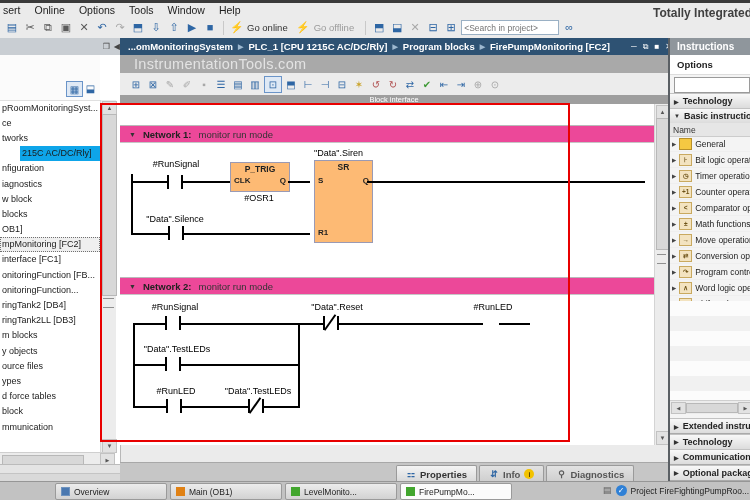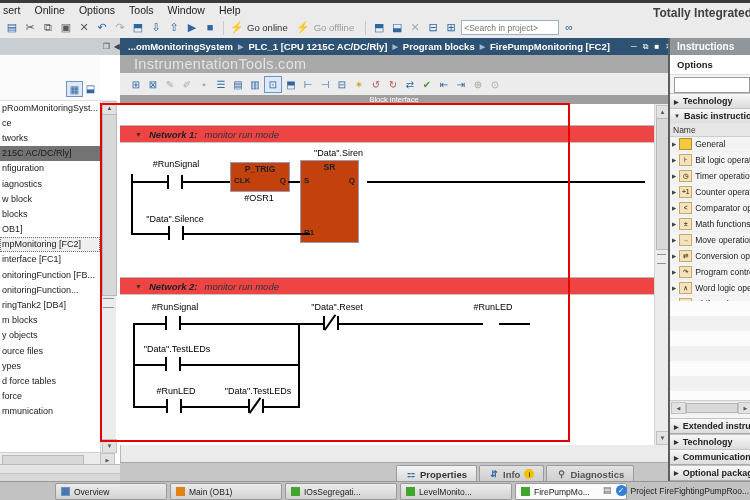--- a/index.html
+++ b/index.html
@@ -24,53 +24,53 @@
   .bc-sep{font-size:7px;color:#9db8cf;}
   #bcontrols{position:absolute;right:4px;top:0;height:17px;display:flex;align-items:center;gap:6px;font-size:8px;font-weight:normal;}
   #instrhdr{left:668px;top:38px;width:82px;height:17px;background:#8f969c;border-left:2px solid #5a5f64;color:#fff;font-weight:bold;font-size:10px;display:flex;align-items:center;padding-left:7px;}
   
   #sidebar{left:0;top:55px;width:120px;height:426px;background:#fff;border-right:1px solid #b8b8b8;overflow:hidden;}
   #sbtools{position:absolute;left:0;top:0;width:100px;height:45px;background:#fbfbfb;border-bottom:1px solid #e0e0e0;}
   .sbtool{position:absolute;width:15px;height:14px;display:flex;align-items:center;justify-content:center;font-size:10px;color:#2e66a4;}
   .sbtool.sel{border:1px solid #6a94c8;background:#dfe9f5;}
   #tree{position:absolute;left:0;top:45px;width:100px;height:352px;overflow:hidden;}
   .trow{height:15.2px;display:flex;align-items:center;padding-left:2px;font-size:9px;white-space:nowrap;color:#1a1a1a;}
-  .trow.highlight{background:#737373;}
+  .trow.highlight{background:#0ea5e9;margin-left:20px;}
   .trow.selected{outline:1px dotted #707070;outline-offset:-1px;background:#efefef;}
   .trow.clipped{color:#1a1a1a;}
   #sbvscroll{position:absolute;left:100px;top:45px;width:15px;height:352px;background:#ececec;border-left:1px solid #d8d8d8;}
   .scr-btn{position:absolute;left:1px;width:13px;height:12px;background:#e2e2e2;border:1px solid #c2c2c2;font-size:6px;color:#555;display:flex;align-items:center;justify-content:center;}
   .scr-thumb{position:absolute;left:1px;width:13px;background:#d8d8d8;border:1px solid #b8b8b8;}
   .scr-grip{position:absolute;left:2px;width:11px;height:8px;border-top:1px solid #909090;border-bottom:1px solid #909090;}
   #sbhscroll{position:absolute;left:0;top:397px;width:115px;height:12px;background:#ececec;border-top:1px solid #cfcfcf;}
   #sbstrip1{position:absolute;left:0;top:409px;width:120px;height:9px;background:#e4e4e4;border-top:1px solid #bbb;}
   #sbstrip2{position:absolute;left:0;top:418px;width:120px;height:8px;background:#d9d9d9;border-top:1px solid #c4c4c4;}
   
   #watermark{left:120px;top:55px;width:548px;height:18px;background:#a9a9a9;color:#e3e3e3;font-size:14.5px;display:flex;align-items:center;padding-left:14px;letter-spacing:.3px;}
   #edtoolbar{left:120px;top:73px;width:548px;height:22px;background:#ececec;border-bottom:1px solid #cacaca;display:flex;align-items:center;gap:1px;padding-left:8px;}
   .eic{display:inline-flex;width:16px;height:15px;align-items:center;justify-content:center;font-size:10px;}
   .sel-box{border:1px solid #6a94c8;background:#dfe9f5;}
   #blockiface{left:120px;top:95px;width:548px;height:9px;background:#9e9e9e;color:#fff;font-size:7.5px;display:flex;align-items:center;justify-content:center;}
   #canvas{left:120px;top:104px;width:534px;height:341px;background:#fff;overflow:hidden;}
   #vscroll{left:654px;top:104px;width:13px;height:341px;background:#ececec;border-left:1px solid #d4d4d4;}
   
-  .nethdr{position:absolute;left:0;width:534px;height:16px;background:#ef4444;border-top:1px solid #b9b9b9;border-bottom:1px solid #c6c6c6;display:flex;align-items:center;gap:7px;padding-left:15px;font-size:9.5px;font-style:italic;}
+  .nethdr{position:absolute;left:0;width:534px;height:16px;background:#ec4899;border-top:1px solid #b9b9b9;border-bottom:1px solid #c6c6c6;display:flex;align-items:center;gap:7px;padding-left:9px;font-size:9.5px;}
   .ntri{font-size:7px;color:#333;}
   .ntitle{font-weight:bold;}
   .ncomment{color:#333;}
   .wire{position:absolute;height:2px;background:#000;}
   .vwire{position:absolute;width:2px;background:#000;}
   .contact{position:absolute;width:12px;height:14px;background:#fff;border-left:2px solid #000;border-right:2px solid #000;}
   .slash{position:absolute;left:4px;top:-3px;width:2px;height:19px;background:#000;transform:rotate(35deg);}
   .coil{position:absolute;width:16px;height:14px;background:#fff;}
   .coil b{position:absolute;top:0;width:7px;height:14px;border:0 solid #000;}
   .arcL{left:0;border-left-width:2px;border-radius:50% 0 0 50%/50% 0 0 50%;}
   .arcR{right:0;border-right-width:2px;border-radius:0 50% 50% 0/0 50% 50% 0;}
   .lad-label{position:absolute;font-size:9px;color:#000;white-space:nowrap;text-align:center;}
-  .lbox{position:absolute;background:#c2410c;border:1px solid #9a9ab4;}
+  .lbox{position:absolute;background:#fdba74;border:1px solid #9a9ab4;}
   .lbox .bt{text-align:center;font-weight:bold;font-size:8.5px;padding-top:1px;}
   .pin{position:absolute;font-size:8px;font-weight:bold;}
   .pl{left:3px;} .pr{right:3px;}
   
   #zoomrow{left:120px;top:445px;width:548px;height:17px;background:#d6d6d6;border-top:1px solid #b9b9b9;}
   #zoomsel{position:absolute;left:357px;top:2px;width:106px;height:13px;background:#fff;border:1px solid #9a9a9a;font-size:8.5px;display:flex;align-items:center;padding-left:4px;}
   #zoomcaret{position:absolute;right:0;top:0;width:12px;height:13px;background:#dfe7f1;border-left:1px solid #9a9a9a;display:flex;align-items:center;justify-content:center;font-size:6px;color:#345;}
   #zoomslider{position:absolute;left:480px;top:8px;width:55px;border-top:1px dotted #8a8a8a;}
   #sliderthumb{position:absolute;left:24px;top:-4px;width:4px;height:8px;background:#b0b0b0;border:1px solid #8a8a8a;}
   #edtabs{left:120px;top:462px;width:548px;height:19px;background:#c6c6c6;border-top:1px solid #a8a8a8;display:flex;align-items:flex-end;gap:2px;padding-left:276px;}
@@ -224,36 +224,39 @@
         <div class="trow">
           <span>onitoringFunction [FB...</span>
         </div>
         <div class="trow">
           <span>onitoringFunction...</span>
         </div>
         <div class="trow">
           <span>ringTank2 [DB4]</span>
         </div>
         <div class="trow">
+          <span>ringTank2LL [DB3]</span>
+        </div>
+        <div class="trow">
           <span>m blocks</span>
         </div>
         <div class="trow">
           <span>y objects</span>
         </div>
         <div class="trow">
           <span>ource files</span>
         </div>
         <div class="trow">
           <span>ypes</span>
         </div>
         <div class="trow">
           <span>d force tables</span>
         </div>
         <div class="trow">
-          <span>force</span>
+          <span>block</span>
         </div>
         <div class="trow clipped">
           <span>mmunication</span>
         </div>
       </div>
     <div id="sbvscroll">
       <span class="scr-btn" style="top:1px">▲</span>
       <span class="scr-thumb" style="top:14px;height:180px"></span>
       <span class="scr-grip" style="top:198px"></span>
       <span class="scr-btn" style="top:339px">▼</span>
@@ -308,21 +311,21 @@
     <div class="lad-label" style="left:24px;top:55px;width:64px">#RunSignal</div>
     <i class="contact" style="left:47px;top:71px"></i>
     <div class="lbox" style="left:110px;top:58px;width:58px;height:28px">
       <div class="bt">P_TRIG</div>
       <span class="pin pl" style="top:13px">CLK</span>
       <span class="pin pr" style="top:13px">Q</span>
     </div>
     <div class="lad-label" style="left:110px;top:89px;width:58px">#OSR1</div>
     <i class="wire" style="left:168px;top:77px;width:22px"></i>
     <div class="lad-label" style="left:190px;top:44px;width:57px">"Data".Siren</div>
-    <div class="lbox" style="left:180px;top:56px;width:57px;height:81px">
+    <div class="lbox" style="left:194px;top:56px;width:57px;height:81px">
       <div class="bt">SR</div>
       <span class="pin pl" style="top:15px">S</span>
       <span class="pin pr" style="top:15px">Q</span>
       <span class="pin pl" style="top:67px">R1</span>
     </div>
     <i class="wire" style="left:247px;top:77px;width:278px"></i>
     <div class="lad-label" style="left:20px;top:110px;width:70px">"Data".Silence</div>
     <i class="wire" style="left:11px;top:129px;width:179px"></i>
     <i class="contact" style="left:48px;top:122px"></i>
 
@@ -520,24 +523,20 @@
       <div class="ttab t-overview">
         <span class="tic"></span>
         <span>Overview</span>
       </div>
 
       <div class="ttab t-ob">
         <span class="tic"></span>
         <span>Main (OB1)</span>
       </div>
 
-      <div class="ttab t-fc">
-        <span class="tic"></span>
-        <span>IOsSegregati...</span>
-      </div>
 
       <div class="ttab t-fc">
         <span class="tic"></span>
         <span>LevelMonito...</span>
       </div>
 
       <div class="ttab t-fc active">
         <span class="tic"></span>
         <span>FirePumpMo...</span>
       </div>

